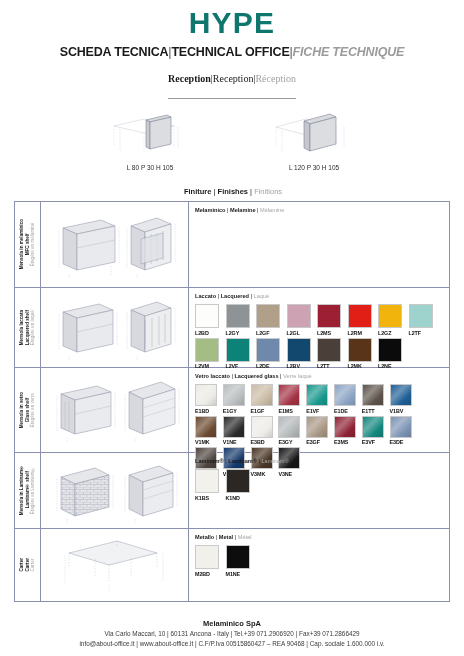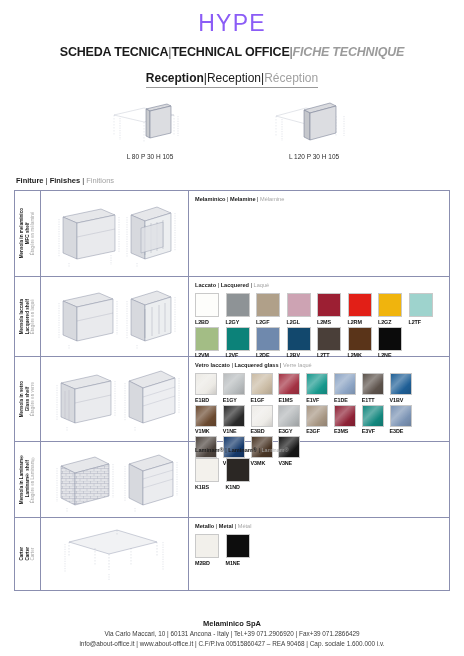--- a/index.html
+++ b/index.html
@@ -31,51 +31,53 @@
   }
   .logo-sq::after {
     content: ""; position: absolute; left: 2px; top: 3px;
     width: 4px; height: 7px; background: #fff;
   }
   .logo-office {
     font-size: 5.5px; font-weight: bold; letter-spacing: 3px;
     color: #4a4a4a; align-self: center; margin-top: 2px; margin-left: 6px;
   }
   .logo-hype {
-    font-size: 23px; color: #8b5cf6; letter-spacing: 1.2px; font-weight: 400;
+    font-size: 30px; color: #0f766e; letter-spacing: 1.2px; font-weight: 700;
   }
 
   .title-main {
     text-align: center; font-size: 12.5px; font-weight: bold;
     margin-top: 9px; letter-spacing: -0.2px;
   }
   .title-main .fr { color: #9b9b9b; font-weight: bold; font-style: italic; }
   .sep-thin { color: #555; font-weight: normal; }
 
   .subtitle-wrap { text-align: center; margin-top: 9px; }
   .subtitle {
-    display: inline-block; font-size: 12px; padding-bottom: 2px;
+    display: inline-block; font-size: 10px; padding-bottom: 14px;
     border-bottom: 1px solid #999;
+    font-family: Liberation Serif, serif;
   }
   .subtitle b { font-weight: bold; }
   .subtitle .fr { color: #a2a2a2; }
 
   
   .products {
     display: flex; justify-content: center; gap: 72px;
     margin-top: 14px;
   }
   .product { width: 92px; text-align: center; }
   .product svg { display: block; margin: 0 auto; }
   .product-label { font-size: 6.5px; margin-top: 5px; color: #2a2a2a; }
 
   
   .finishes-head {
     font-size: 7.5px; margin-top: 16px; margin-bottom: 5px;
     padding-left: 2px;
+    text-align: center;
   }
   .finishes-head b { font-weight: bold; }
   .finishes-head .fr { color: #a2a2a2; }
 
   
   .tbl { width: 436px; border: 1px solid #8b8fb0; border-collapse: collapse; }
   .trow { display: flex; border-bottom: 1px solid #8b8fb0; }
   .trow:last-child { border-bottom: none; }
   .c-label {
     width: 26px; border-right: 1px solid #8b8fb0;

